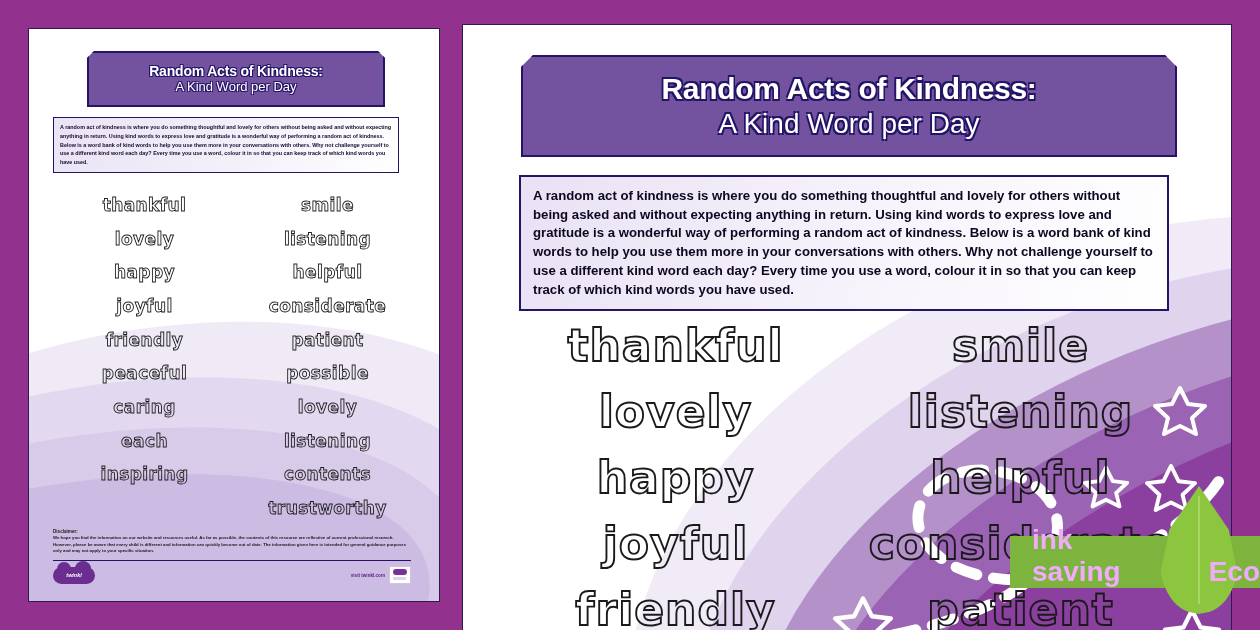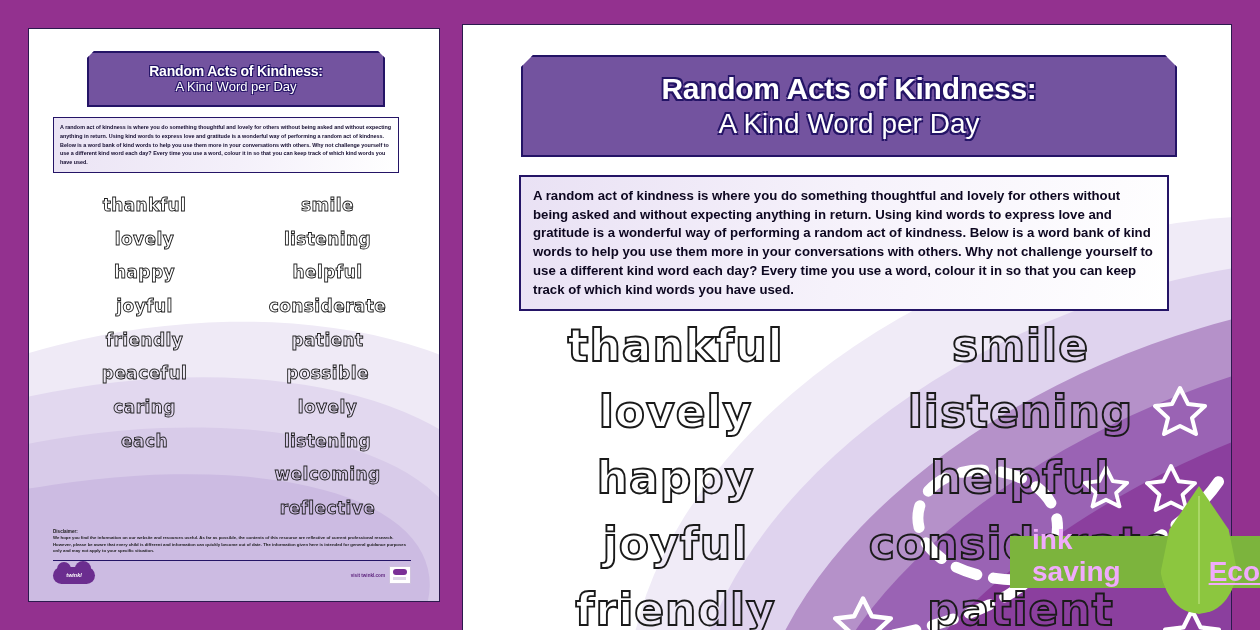--- a/index.html
+++ b/index.html
@@ -133,21 +133,21 @@
     background:#8cc63f;border-radius:50% 50% 50% 50%/60% 60% 40% 40%;
     clip-path:polygon(50% 0,88% 34%,100% 70%,82% 96%,50% 100%,18% 96%,0 70%,12% 34%);
   }
   .eco-leaf:after{content:"";position:absolute;left:50%;top:8%;width:2px;height:84%;background:#a9d766;transform:translateX(-50%);}
   .eco-txt{
     position:absolute;left:0;top:0;width:250px;height:52px;
     display:flex;align-items:flex-end;gap:0;
     font-size:28px;font-weight:bold;color:#f0abfc;
   }
   .eco-txt .a{margin-left:22px;}
-  .eco-txt .b{margin-left:55px;text-decoration:underline;}
+  .eco-txt .b{margin-left:55px;}
 </style>
 </head>
 <body>
 
 <div id="left-page">
   <div class="lp-swirl">
     <span class="sw1"></span>
       <span class="sw2"></span>
       <span class="sw3"></span>
       <span class="sw4"></span>
@@ -164,32 +164,33 @@
     <div class="lp-words">
       <div class="lp-col">
         <div class="lp-word">thankful</div>
         <div class="lp-word">lovely</div>
         <div class="lp-word">happy</div>
         <div class="lp-word">joyful</div>
         <div class="lp-word">friendly</div>
         <div class="lp-word">peaceful</div>
         <div class="lp-word">caring</div>
         <div class="lp-word">each</div>
+        <div class="lp-word">inspiring</div>
       </div>
       <div class="lp-col">
         <div class="lp-word">smile</div>
         <div class="lp-word">listening</div>
         <div class="lp-word">helpful</div>
         <div class="lp-word">considerate</div>
         <div class="lp-word">patient</div>
         <div class="lp-word">possible</div>
         <div class="lp-word">lovely</div>
         <div class="lp-word">listening</div>
-        <div class="lp-word">welcoming</div>
-        <div class="lp-word">reflective</div>
+        <div class="lp-word">contents</div>
+        <div class="lp-word">trustworthy</div>
       </div>
     </div>
 
     <div class="lp-footer">
       <div class="lp-disc-title">Disclaimer:</div>
       <div class="lp-disc-body">We hope you find the information on our website and resources useful. As far as possible, the contents of this resource are reflective of current professional research. However, please be aware that every child is different and information can quickly become out of date. The information given here is intended for general guidance purposes only and may not apply to your specific situation.</div>
       <div class="lp-rule"></div>
       <div class="lp-brandrow">
         <div class="twinkl-cloud">
           <span>twinkl</span>

